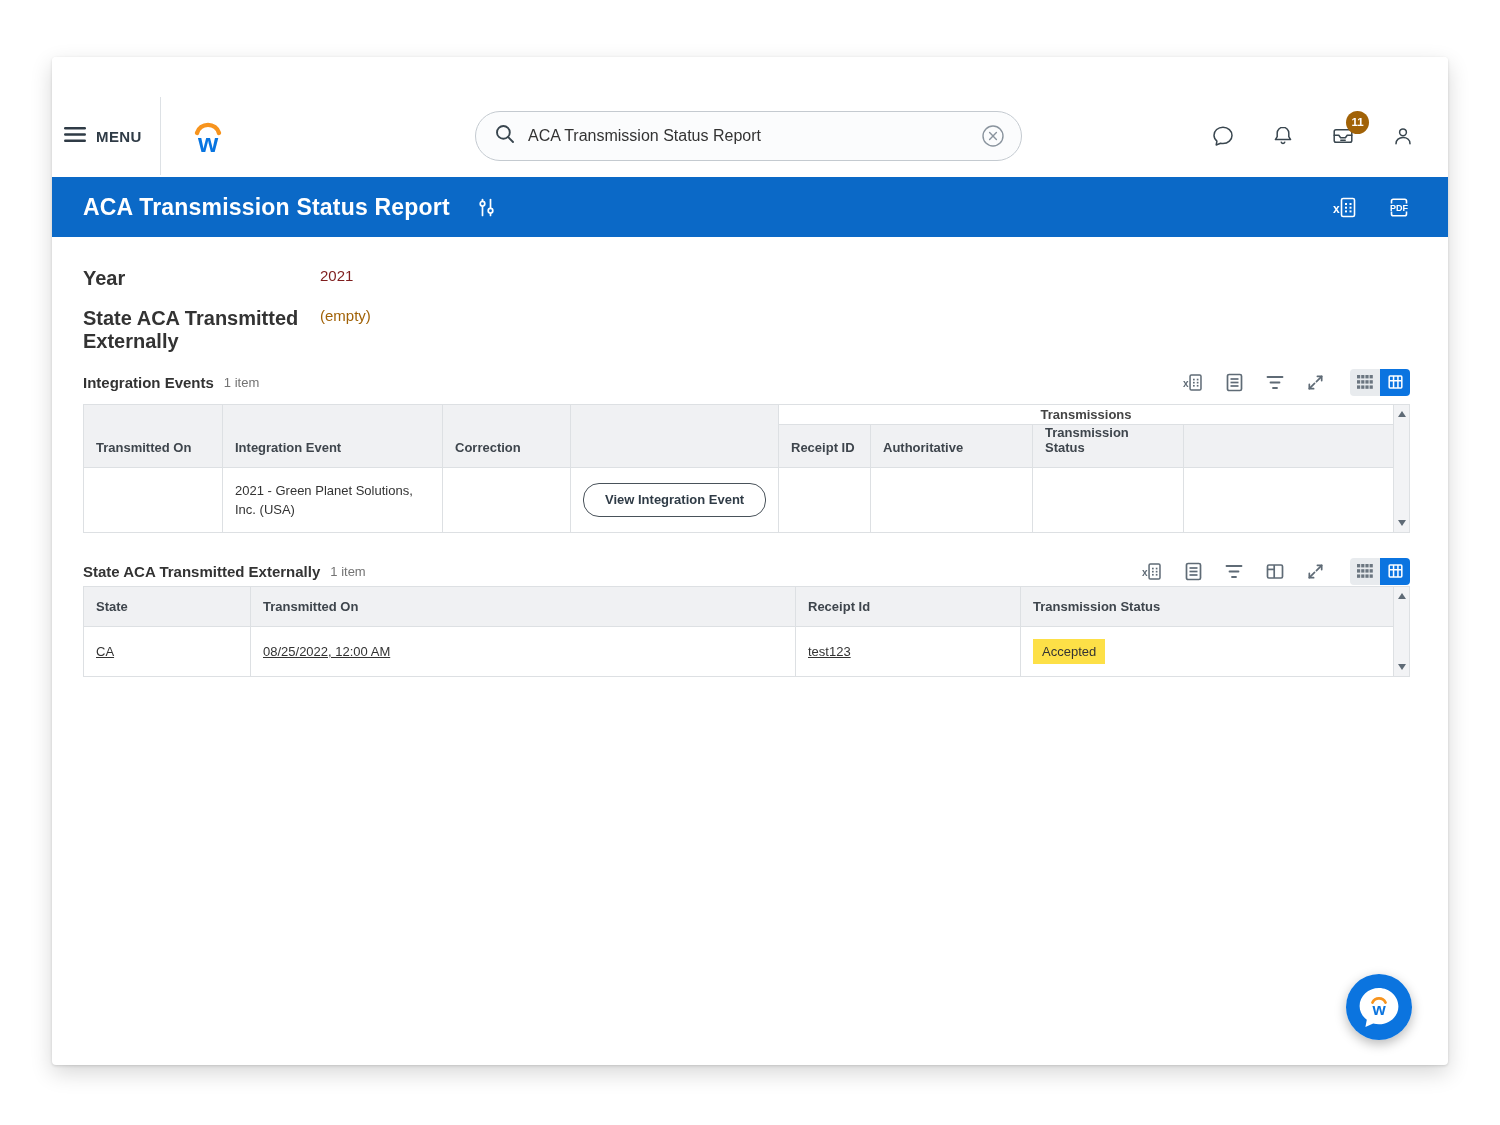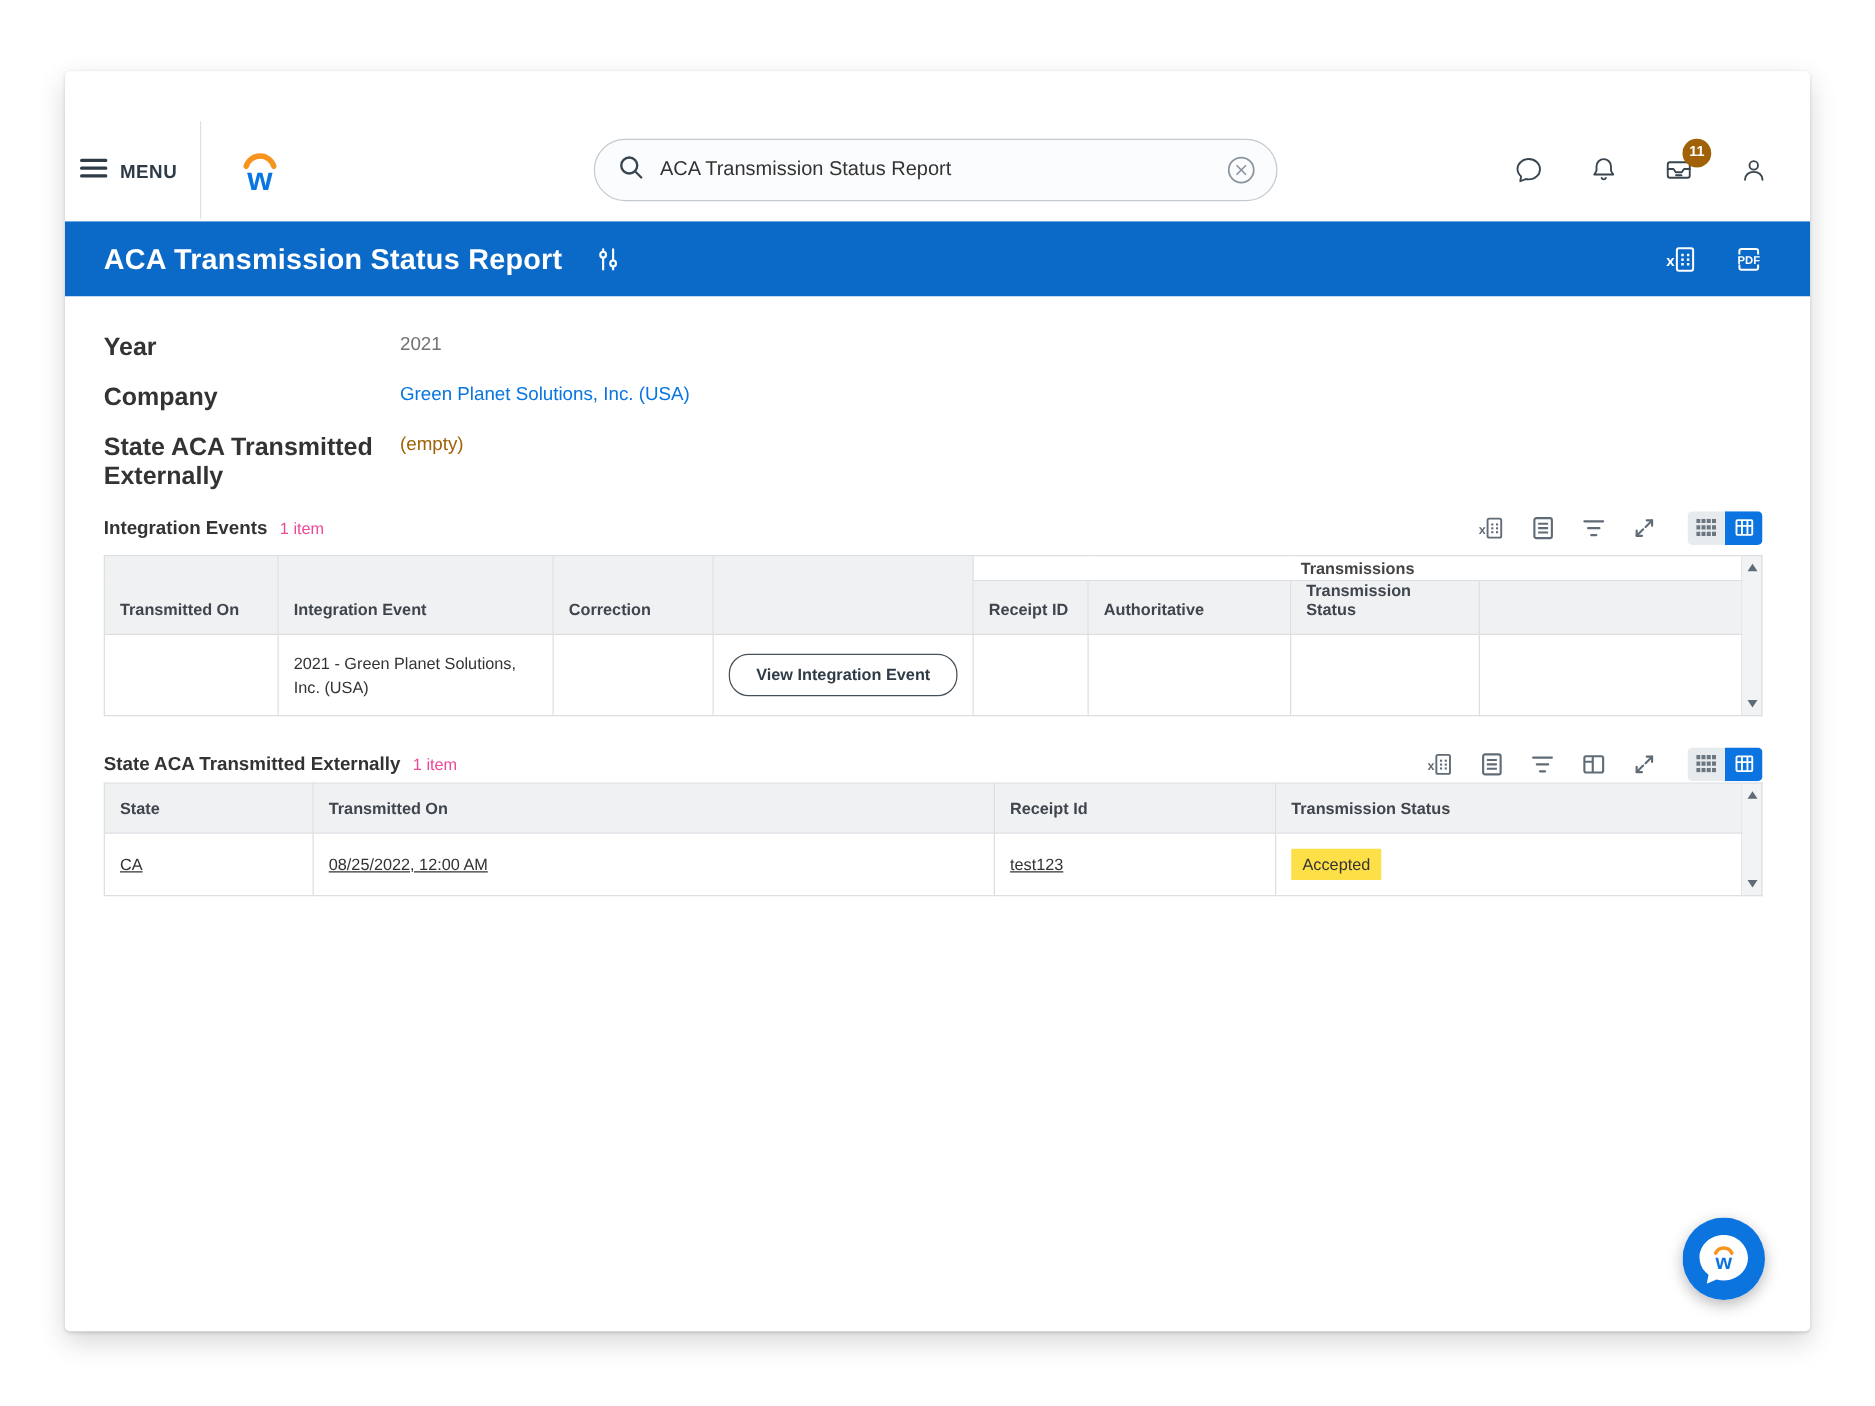--- a/index.html
+++ b/index.html
@@ -39,27 +39,27 @@
   }
   .bluebar h1 { font-size:23px; font-weight:bold; letter-spacing:.2px; }
   .bluebar .sliders { margin-left:26px; cursor:pointer; display:flex; }
   .bluebar .spacer { flex:1; }
   .bluebar .band-icon { cursor:pointer; display:flex; margin-left:28px; }
   
   .content { padding:0 38px 0 31px; }
   .filters { margin-top:30px; }
   .filter-row { display:flex; height:40px; align-items:flex-start; }
   .filter-label { width:237px; font-size:20px; font-weight:bold; color:#333; }
-  .filter-value { font-size:15px; color:#737373; }
+  .filter-value { font-size:15px; color:#7f1d1d; }
   .filter-value.link { color:#0875e1; cursor:pointer; }
   .filter-value.empty { color:#a16207; }
   .section-head { margin-top:20px; margin-bottom:7px; height:30px; display:flex; align-items:center; }
   .section-head.state { margin-top:23px; margin-bottom:0; }
   .section-title { font-size:15px; font-weight:bold; color:#333; }
-  .section-count { font-size:13px; color:#ec4899; margin-left:10px; }
+  .section-count { font-size:13px; color:#737373; margin-left:10px; }
   .section-head .spacer { flex:1; }
   .toolbar { display:flex; align-items:center; gap:21px; }
   .tool-btn { cursor:pointer; display:flex; }
   .toggle-group { display:flex; border-radius:4px; overflow:hidden; margin-left:4px; }
   .toggle-btn { width:30px; height:27px; display:flex; align-items:center; justify-content:center; cursor:pointer; }
   .toggle-btn.light { background:#e8ebee; }
   .toggle-btn.active { background:#0b74e0; }
   
   .tablewrap { display:flex; width:1327px; }
   table { border-collapse:collapse; table-layout:fixed; width:1310px; background:#fff; }
@@ -209,24 +209,20 @@
   </div>
 
   <div class="content">
 
     <div class="filters">
       <div class="filter-row">
         <span class="filter-label">Year</span>
         <span class="filter-value">2021</span>
       </div>
       <div class="filter-row">
-        <span class="filter-label">Company</span>
-        <span class="filter-value link">Green Planet Solutions, Inc. (USA)</span>
-      </div>
-      <div class="filter-row">
         <span class="filter-label">State ACA Transmitted Externally</span>
         <span class="filter-value empty">(empty)</span>
       </div>
     </div>
 
     <div class="section-head">
       <span class="section-title">Integration Events</span>
       <span class="section-count">1 item</span>
       <span class="spacer"></span>
       <div class="toolbar">

